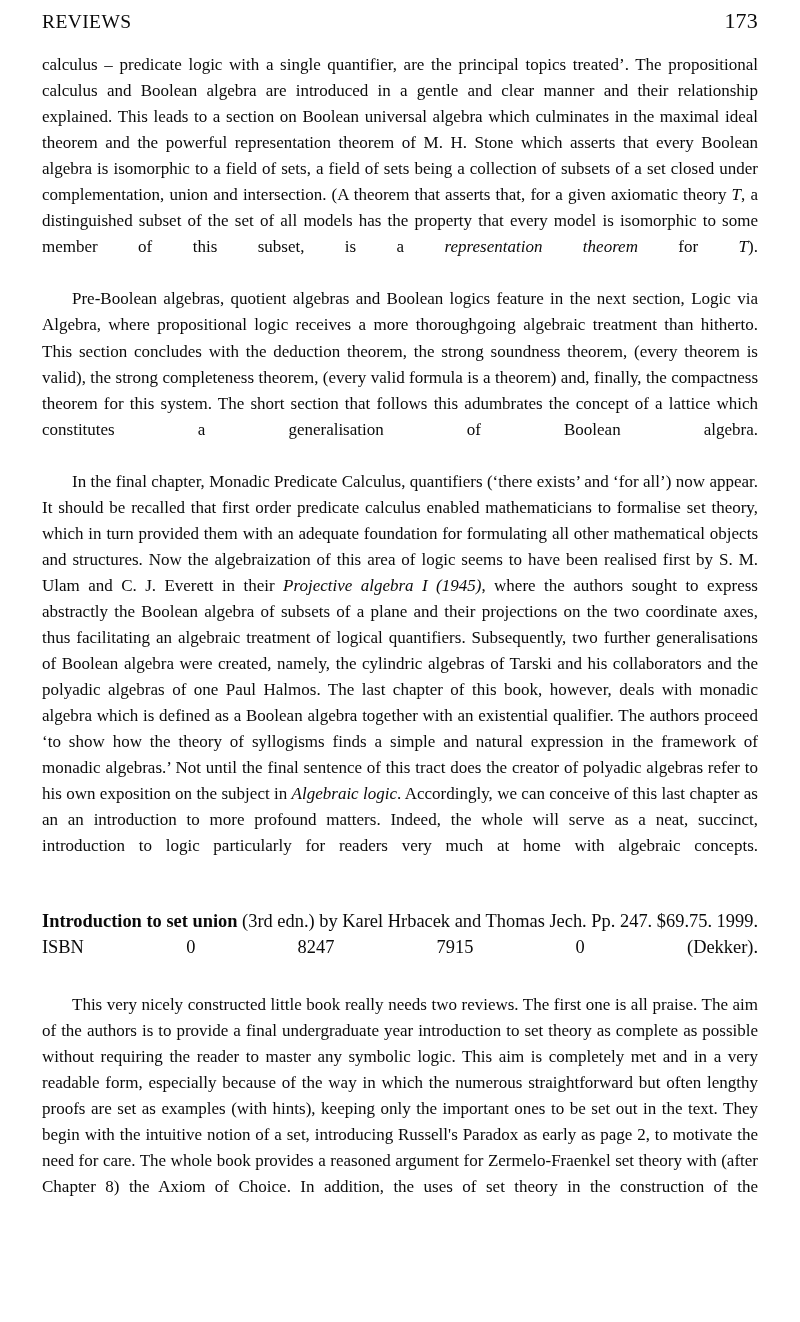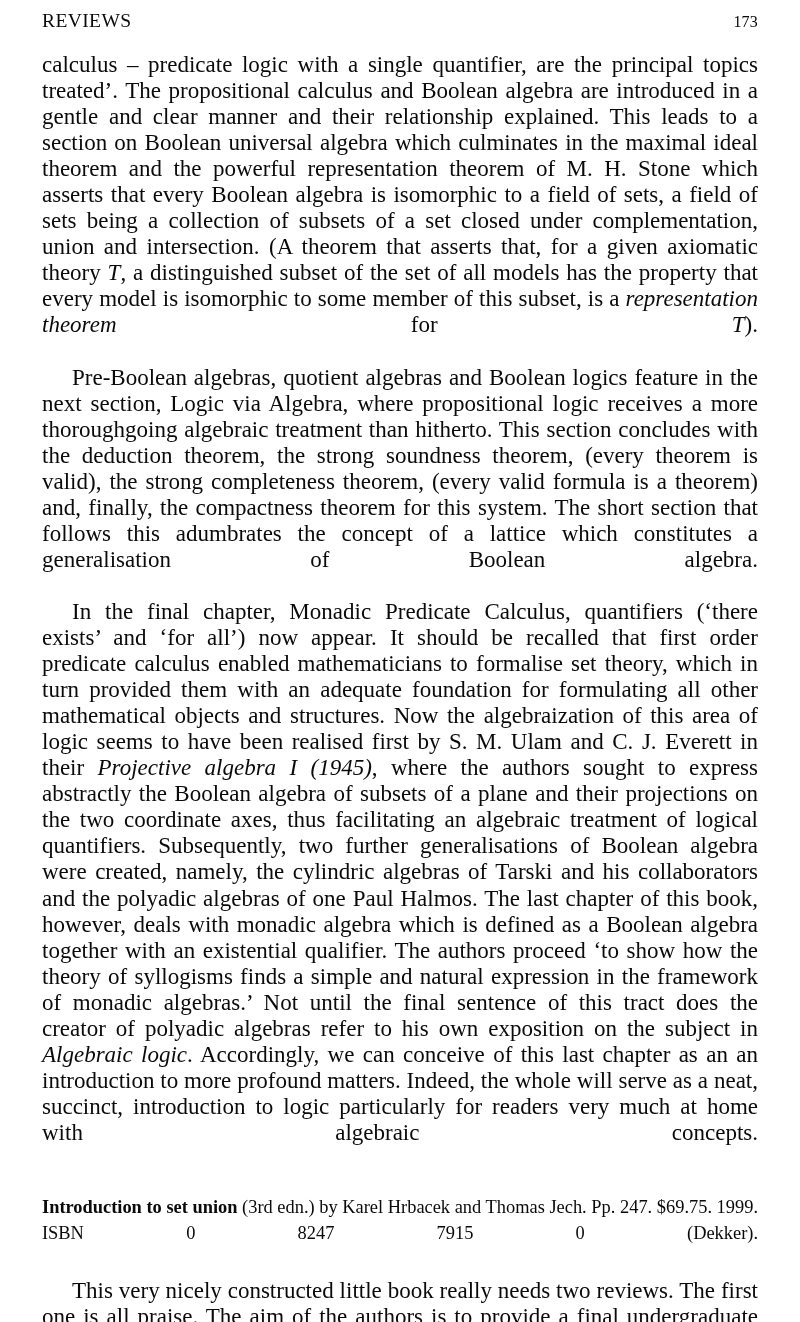--- a/index.html
+++ b/index.html
@@ -32,30 +32,30 @@
   .running-head {
     display: flex;
     justify-content: space-between;
     align-items: baseline;
     font-size: 19.5px;
     letter-spacing: 0.4px;
     height: 26px;
     line-height: 26px;
   }
   .running-head .folio {
-    font-size: 16px;
+    font-size: 22px;
     letter-spacing: 0.2px;
   }
   
   .body-block {
     margin-top: 18px;
   }
   p.para {
     margin: 0;
-    font-size: 23px;
+    font-size: 17px;
     line-height: 26.05px;
     text-align: justify;
     text-justify: inter-word;
     word-spacing: 0.1px;
     hyphens: none;
   }
   p.para.indent {
     text-indent: 30px;
     font-family: Liberation Serif, serif;
   }

